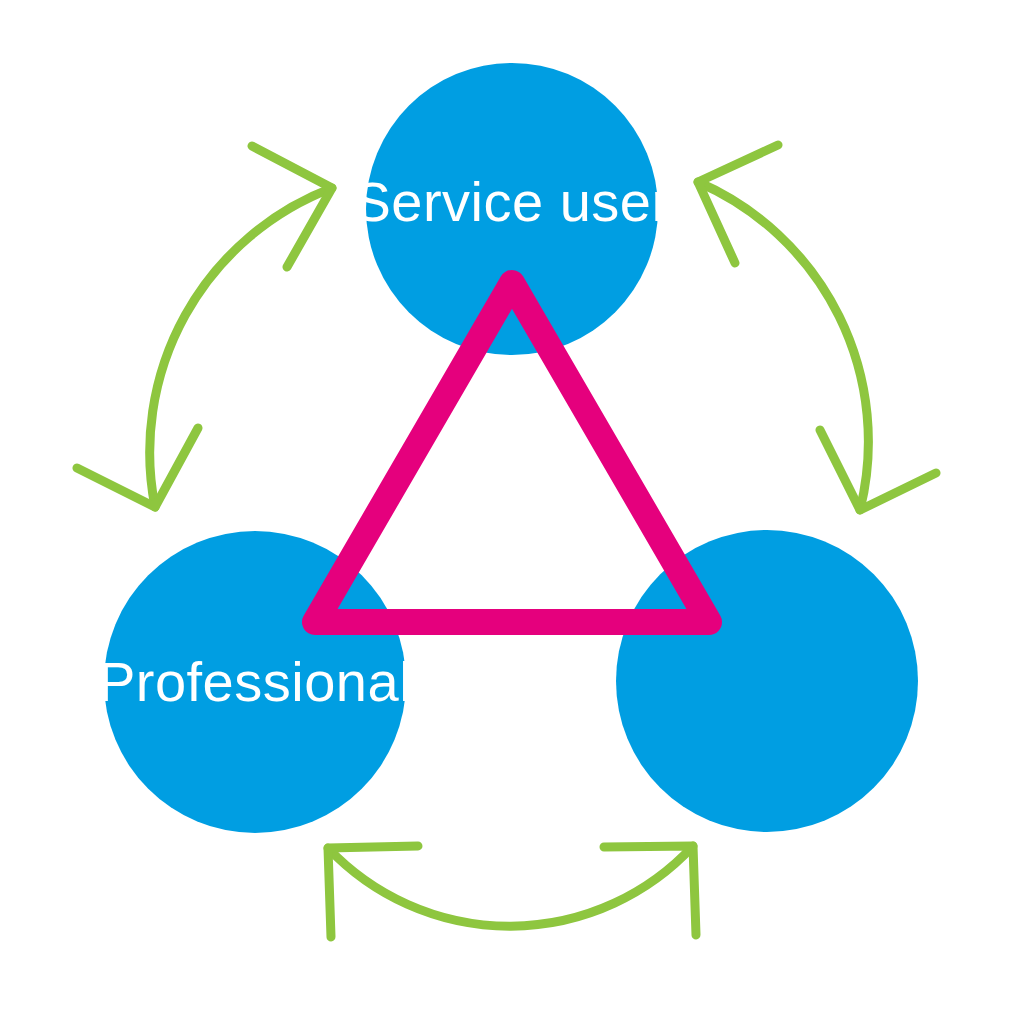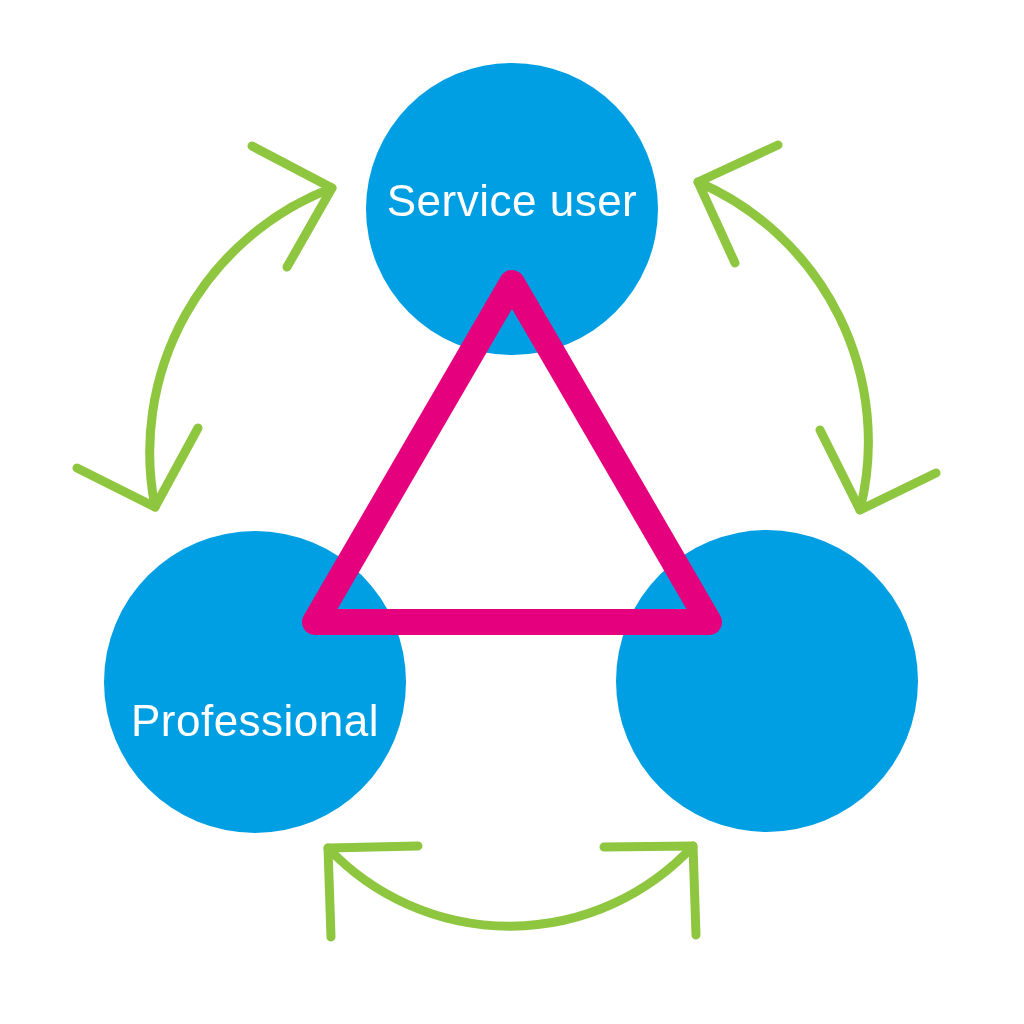--- a/index.html
+++ b/index.html
@@ -19,29 +19,29 @@
     position: absolute;
     left: 0;
     top: 0;
     width: 1024px;
     height: 1024px;
   }
   .node-label {
     position: absolute;
     transform: translate(-50%, -50%);
     color: #ffffff;
-    font-size: 44px;
+    font-size: 56px;
     font-weight: 400;
     letter-spacing: 0.5px;
     white-space: nowrap;
     text-align: right;
     user-select: none;
   }
   .label-service-user { left: 512px; top: 201px; }
-  .label-professional { left: 255px; top: 681px; margin-top: 40px; }
+  .label-professional { left: 255px; top: 681px; }
   .label-carer        { left: 767px; top: 682px; }
 </style>
 </head>
 <body>
 
 <div class="canvas">
 
   <svg class="diagram-svg" viewBox="0 0 1024 1024" xmlns="http://www.w3.org/2000/svg">
 
     <g fill="none" stroke-width="9" stroke-linecap="round" stroke-linejoin="round" stroke="#8EC63F">

